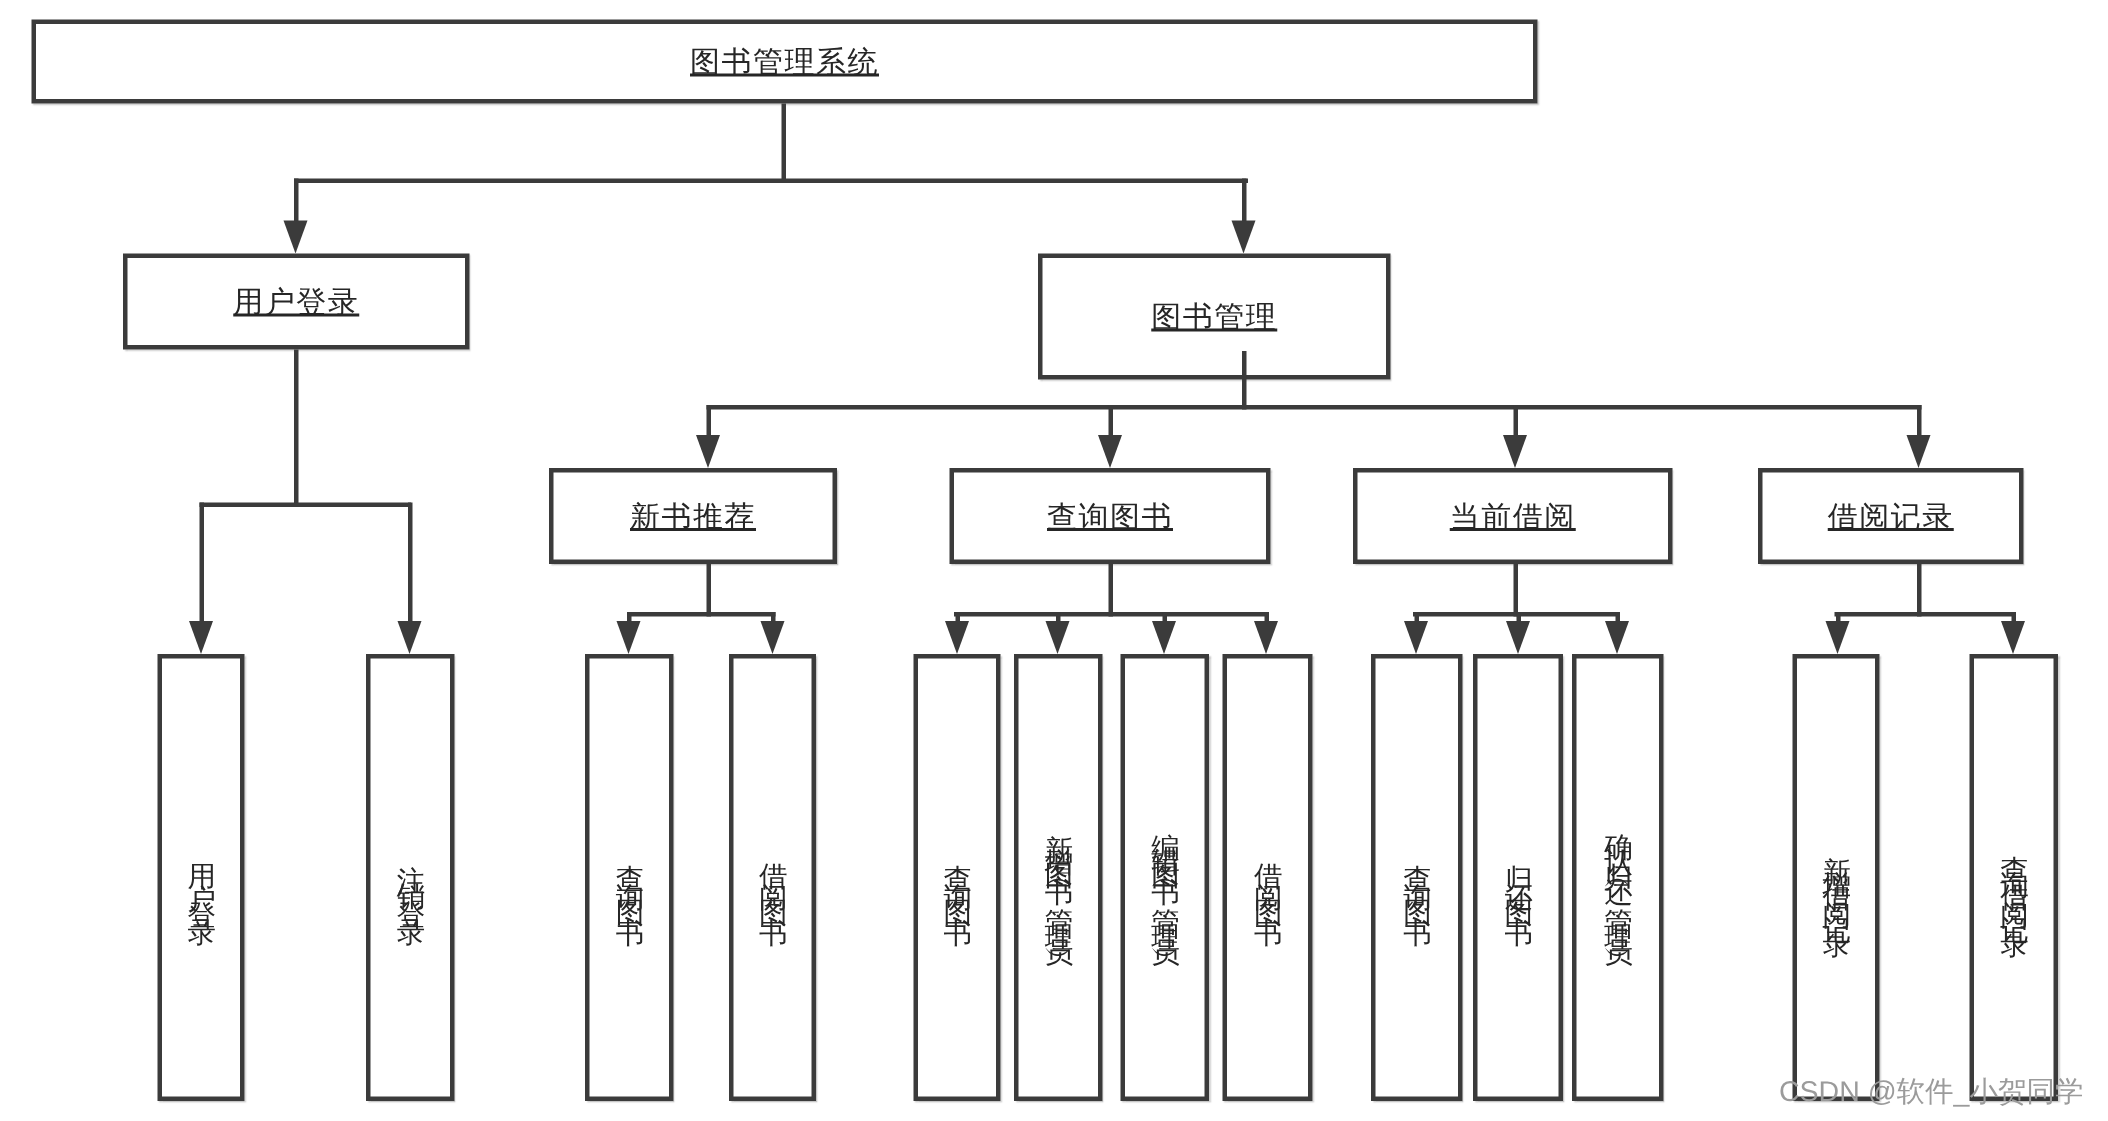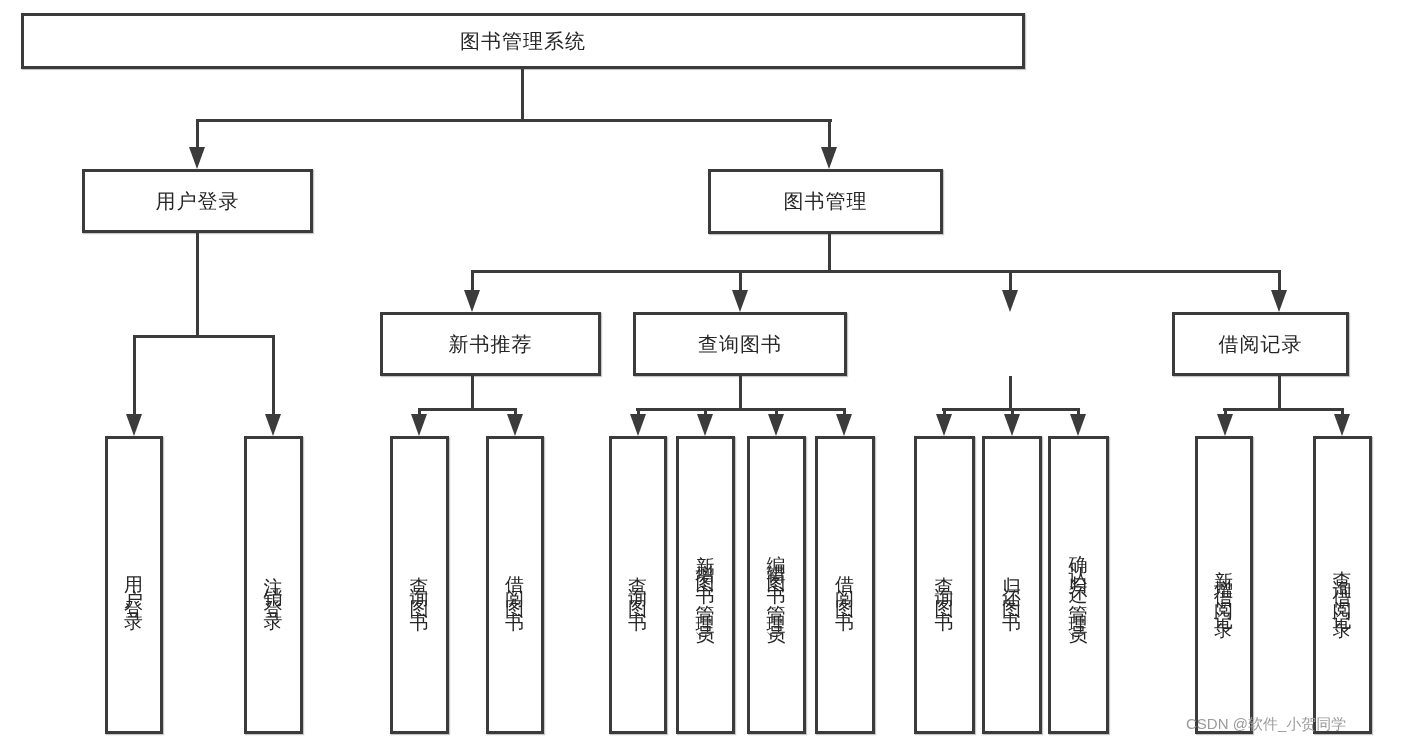--- a/index.html
+++ b/index.html
@@ -25,20 +25,21 @@
     display: flex;
     align-items: center;
     justify-content: center;
     box-shadow: 1px 1px 1px rgba(130,130,130,0.45);
   }
   .hlabel {
     font-size: 20px;
     letter-spacing: 1px;
     color: var(--text);
     white-space: nowrap;
+    text-decoration: underline;
   }
   .vlabel {
     writing-mode: vertical-rl;
     text-orientation: mixed;
     font-size: 19px;
     letter-spacing: 12px;
     color: var(--text);
     line-height: 1;
   }
   .vlabel.tight { letter-spacing: 10px; }
@@ -49,21 +50,21 @@
   .arrow {
     position: absolute;
     width: 0;
     height: 0;
     border-left: 8px solid transparent;
     border-right: 8px solid transparent;
     border-top: 22px solid var(--line);
   }
   .watermark {
     position: absolute;
-    font-size: 15px;
+    font-size: 19px;
     color: var(--wm);
     white-space: nowrap;
   }
 </style>
 </head>
 <body>
 
 <div class="canvas">
 
   <div class="box" style="left:21px;top:13px;width:1004px;height:56px">
@@ -73,21 +74,21 @@
   <div class="line" style="left:521px;top:69px;width:3px;height:53px"></div>
   <div class="line" style="left:196px;top:119px;width:636px;height:3px"></div>
   <div class="line" style="left:196px;top:119px;width:3px;height:30px"></div>
   <div class="arrow" style="left:189px;top:147px"></div>
   <div class="line" style="left:828px;top:119px;width:3px;height:30px"></div>
   <div class="arrow" style="left:821px;top:147px"></div>
 
   <div class="box" style="left:82px;top:169px;width:231px;height:64px">
     <span class="hlabel">用户登录</span>
   </div>
-  <div class="box" style="left:708px;top:169px;width:235px;height:65px">
+  <div class="box" style="left:692px;top:169px;width:235px;height:84px">
     <span class="hlabel">图书管理</span>
   </div>
 
   <div class="line" style="left:196px;top:233px;width:3px;height:105px"></div>
   <div class="line" style="left:133px;top:335px;width:141px;height:3px"></div>
   <div class="line" style="left:133px;top:335px;width:3px;height:81px"></div>
   <div class="arrow" style="left:126px;top:414px"></div>
   <div class="line" style="left:272px;top:335px;width:3px;height:81px"></div>
   <div class="arrow" style="left:265px;top:414px"></div>
 
@@ -95,25 +96,28 @@
   <div class="line" style="left:471px;top:270px;width:810px;height:3px"></div>
   <div class="line" style="left:471px;top:270px;width:3px;height:22px"></div>
   <div class="arrow" style="left:464px;top:290px"></div>
   <div class="line" style="left:739px;top:270px;width:3px;height:22px"></div>
   <div class="arrow" style="left:732px;top:290px"></div>
   <div class="line" style="left:1009px;top:270px;width:3px;height:22px"></div>
   <div class="arrow" style="left:1002px;top:290px"></div>
   <div class="line" style="left:1278px;top:270px;width:3px;height:22px"></div>
   <div class="arrow" style="left:1271px;top:290px"></div>
 
-  <div class="box" style="left:380px;top:312px;width:221px;height:64px">
+  <div class="box" style="left:366px;top:312px;width:192px;height:64px">
     <span class="hlabel">新书推荐</span>
   </div>
   <div class="box" style="left:633px;top:312px;width:214px;height:64px">
     <span class="hlabel">查询图书</span>
+  </div>
+  <div class="box" style="left:902px;top:312px;width:213px;height:64px">
+    <span class="hlabel">当前借阅</span>
   </div>
   <div class="box" style="left:1172px;top:312px;width:177px;height:64px">
     <span class="hlabel">借阅记录</span>
   </div>
 
   <div class="line" style="left:471px;top:376px;width:3px;height:35px"></div>
   <div class="line" style="left:418px;top:408px;width:99px;height:3px"></div>
   <div class="line" style="left:418px;top:408px;width:3px;height:10px"></div>
   <div class="arrow" style="left:411px;top:414px"></div>
   <div class="line" style="left:514px;top:408px;width:3px;height:10px"></div>

